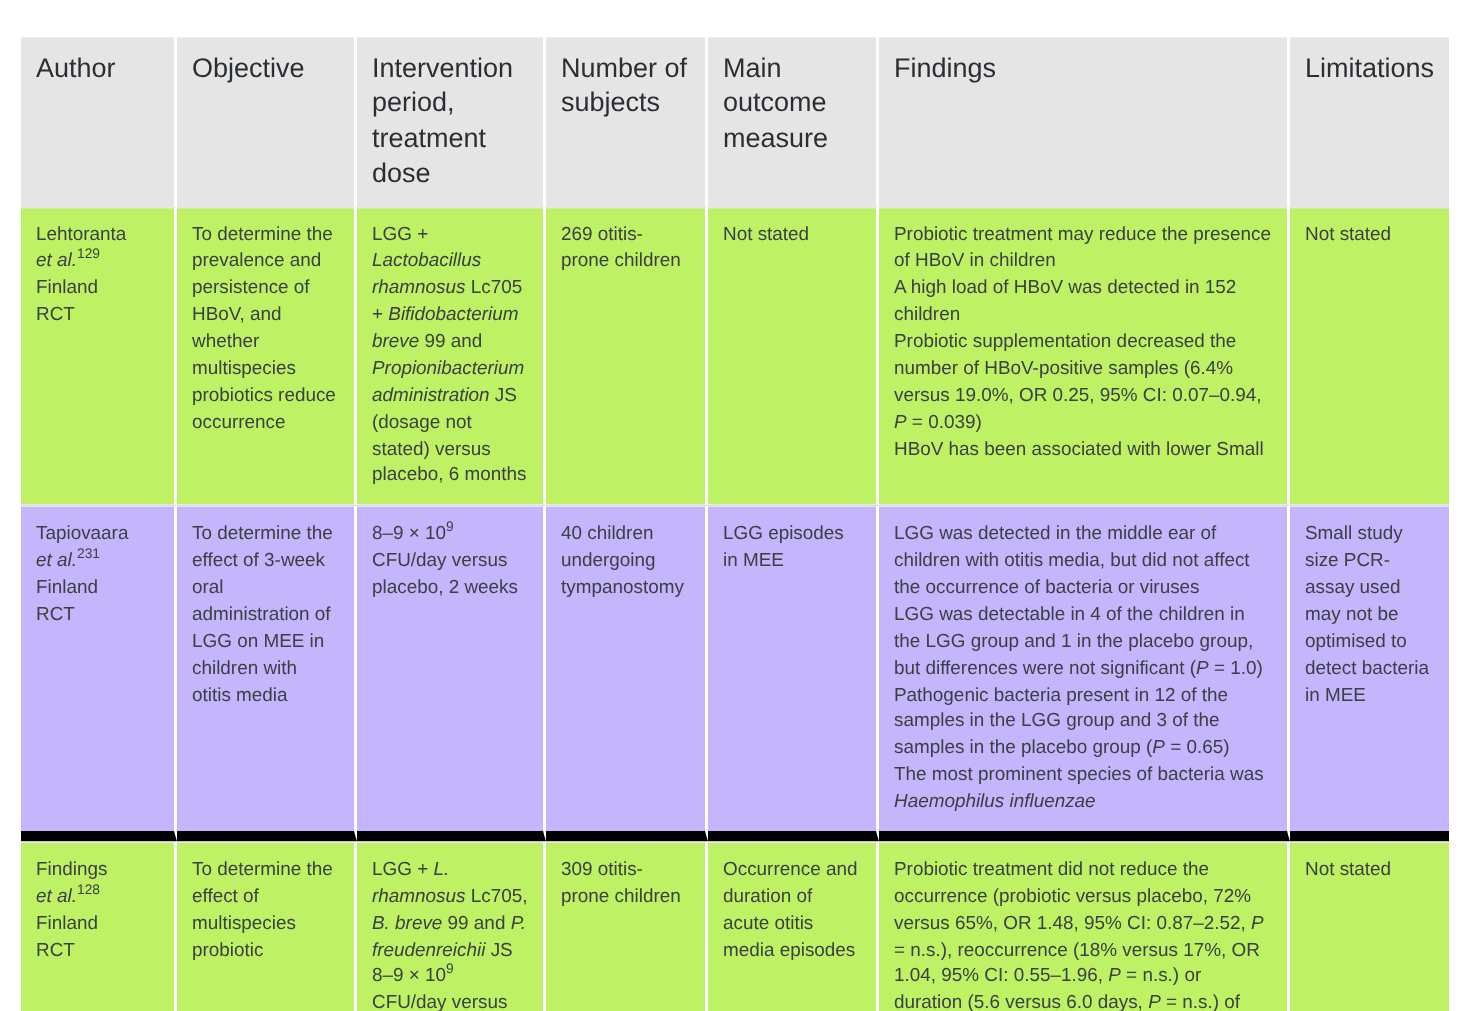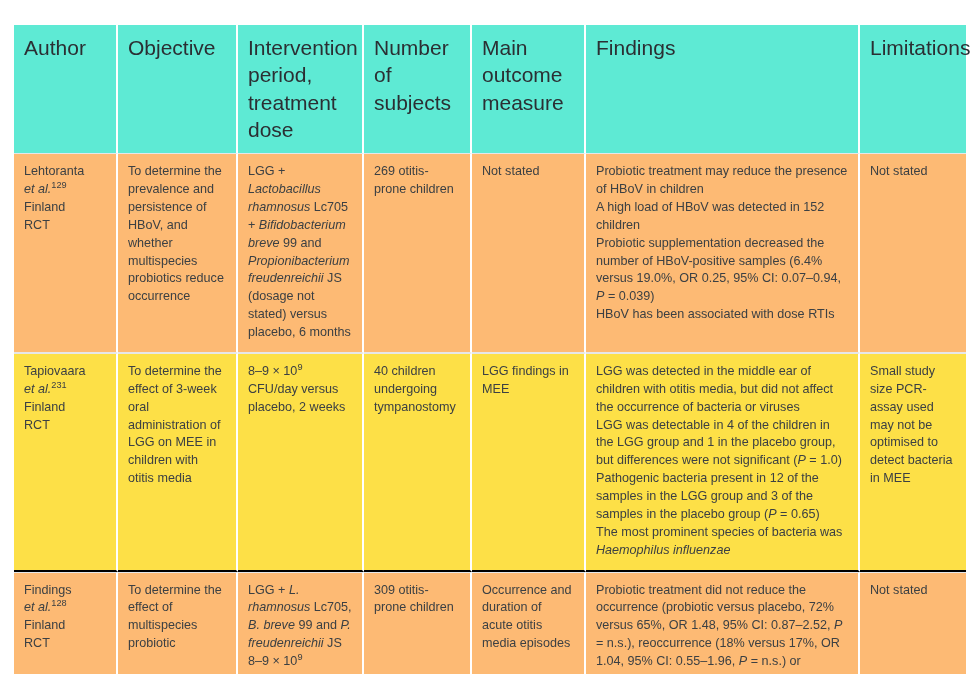--- a/index.html
+++ b/index.html
@@ -34,37 +34,37 @@
     text-align: left;
     padding: 9px 10px 10px 10px;
     border-right: 2px solid #ffffff;
     font-weight: normal;
   }
   table.study-table th:last-child,
   table.study-table td:last-child {
     border-right: none;
   }
   thead th {
-    background: #5eead4;
+    background: #e5e5e5;
     color: #2b2f33;
-    font-size: 21px;
+    font-size: 18px;
     font-weight: bold;
     line-height: 1.30;
     padding-top: 11px;
     padding-bottom: 12px;
     height: 62px;
   }
   tbody tr.row-odd td {
-    background: #fdba74;
+    background: #bef264;
     border-bottom: 1px solid #e6e7e9;
     border-top: 1px solid #e6e7e9;
   }
   tbody tr.row-even td {
-    background: #fde047;
-    border-bottom: 2px solid #000000;
+    background: #c4b5fd;
+    border-bottom: 7px solid #000000;
     border-top: 1px solid #e6e7e9;
   }
   tbody td { border-right-color: #ffffff; }
   tbody tr.row-even td { border-right-color: #ffffff; }
 
   .c-author      { width: 104px; }
   .c-objective   { width: 120px; }
   .c-intervention{ width: 126px; }
   .c-subjects    { width: 108px; }
   .c-outcome     { width: 114px; }
@@ -107,42 +107,42 @@
     </thead>
     <tbody id="table-body">
         <tr class="row-odd">
           <td>
             <span class="cell-line">Lehtoranta</span>
             <span class="cell-line"><em>et al.</em><sup>129</sup></span>
             <span class="cell-line">Finland</span>
             <span class="cell-line">RCT</span>
           </td>
           <td>To determine the prevalence and persistence of HBoV, and whether multispecies probiotics reduce occurrence</td>
-          <td><span>LGG + </span><em>Lactobacillus rhamnosus</em><span> Lc705 + </span><em>Bifidobacterium breve</em><span> 99 and </span><em>Propionibacterium freudenreichii</em><span> JS (dosage not stated) versus placebo, 6 months</span></td>
+          <td><span>LGG + </span><em>Lactobacillus rhamnosus</em><span> Lc705 + </span><em>Bifidobacterium breve</em><span> 99 and </span><em>Propionibacterium administration</em><span> JS (dosage not stated) versus placebo, 6 months</span></td>
           <td>269 otitis-prone children</td>
           <td>Not stated</td>
           <td>
             <div class="cell-line"><span>Probiotic treatment may reduce the presence of HBoV in children</span></div>
             <div class="cell-line"><span>A high load of HBoV was detected in 152 children</span></div>
             <div class="cell-line"><span>Probiotic supplementation decreased the number of HBoV-positive samples (6.4% versus 19.0%, OR 0.25, 95% CI: 0.07–0.94, </span><em>P</em><span> = 0.039)</span></div>
-            <div class="cell-line"><span>HBoV has been associated with dose RTIs</span></div>
+            <div class="cell-line"><span>HBoV has been associated with lower Small</span></div>
           </td>
           <td>Not stated</td>
         </tr>
         <tr class="row-even">
           <td>
             <span class="cell-line">Tapiovaara</span>
             <span class="cell-line"><em>et al.</em><sup>231</sup></span>
             <span class="cell-line">Finland</span>
             <span class="cell-line">RCT</span>
           </td>
           <td>To determine the effect of 3-week oral administration of LGG on MEE in children with otitis media</td>
           <td><span>8–9 × 10</span><sup>9</sup><span> CFU/day versus placebo, 2 weeks</span></td>
           <td>40 children undergoing tympanostomy</td>
-          <td>LGG findings in MEE</td>
+          <td>LGG episodes in MEE</td>
           <td>
             <div class="cell-line"><span>LGG was detected in the middle ear of children with otitis media, but did not affect the occurrence of bacteria or viruses</span></div>
             <div class="cell-line"><span>LGG was detectable in 4 of the children in the LGG group and 1 in the placebo group, but differences were not significant (</span><em>P</em><span> = 1.0)</span></div>
             <div class="cell-line"><span>Pathogenic bacteria present in 12 of the samples in the LGG group and 3 of the samples in the placebo group (</span><em>P</em><span> = 0.65)</span></div>
             <div class="cell-line"><span>The most prominent species of bacteria was </span><em>Haemophilus influenzae</em></div>
           </td>
           <td>Small study size PCR-assay used may not be optimised to detect bacteria in MEE</td>
         </tr>
         <tr class="row-odd">
           <td>

